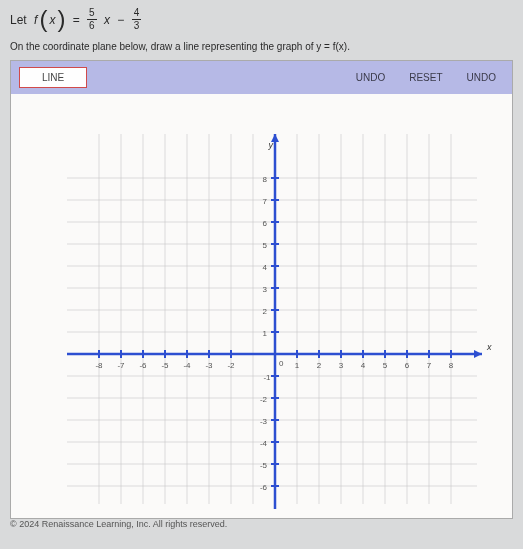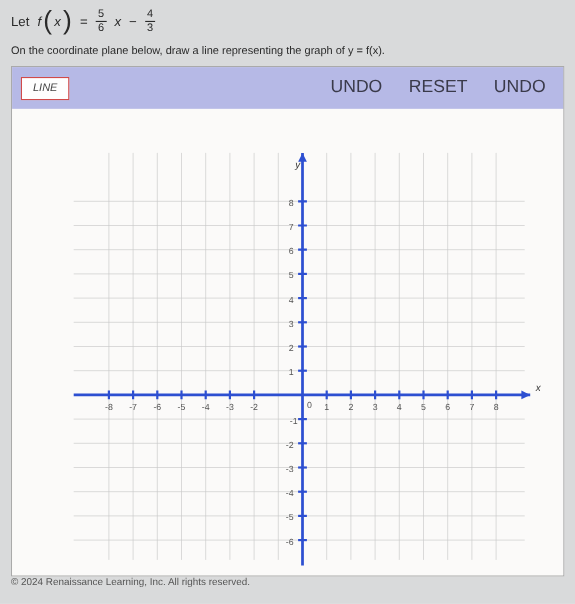--- a/index.html
+++ b/index.html
@@ -48,30 +48,29 @@
       display: flex;
       align-items: center;
       padding: 6px 8px;
       gap: 8px;
     }
     .tool-btn {
       background: #fefefe;
       border: 1px solid #d14a4a;
       color: #444;
       font-size: 10px;
-      padding: 4px 10px;
+      padding: 4px 22px;
       cursor: pointer;
-      font-style: italic;
     }
     .spacer { flex: 1; }
     .action-btn {
       background: transparent;
       border: none;
       color: #3a3a4a;
-      font-size: 16px;
+      font-size: 10px;
       padding: 4px 8px;
       cursor: pointer;
     }
     .graph-wrap {
       background: #fbfaf9;
       padding: 10px 4px 4px;
       display: flex;
       justify-content: center;
     }
     svg.grid { display: block; }

